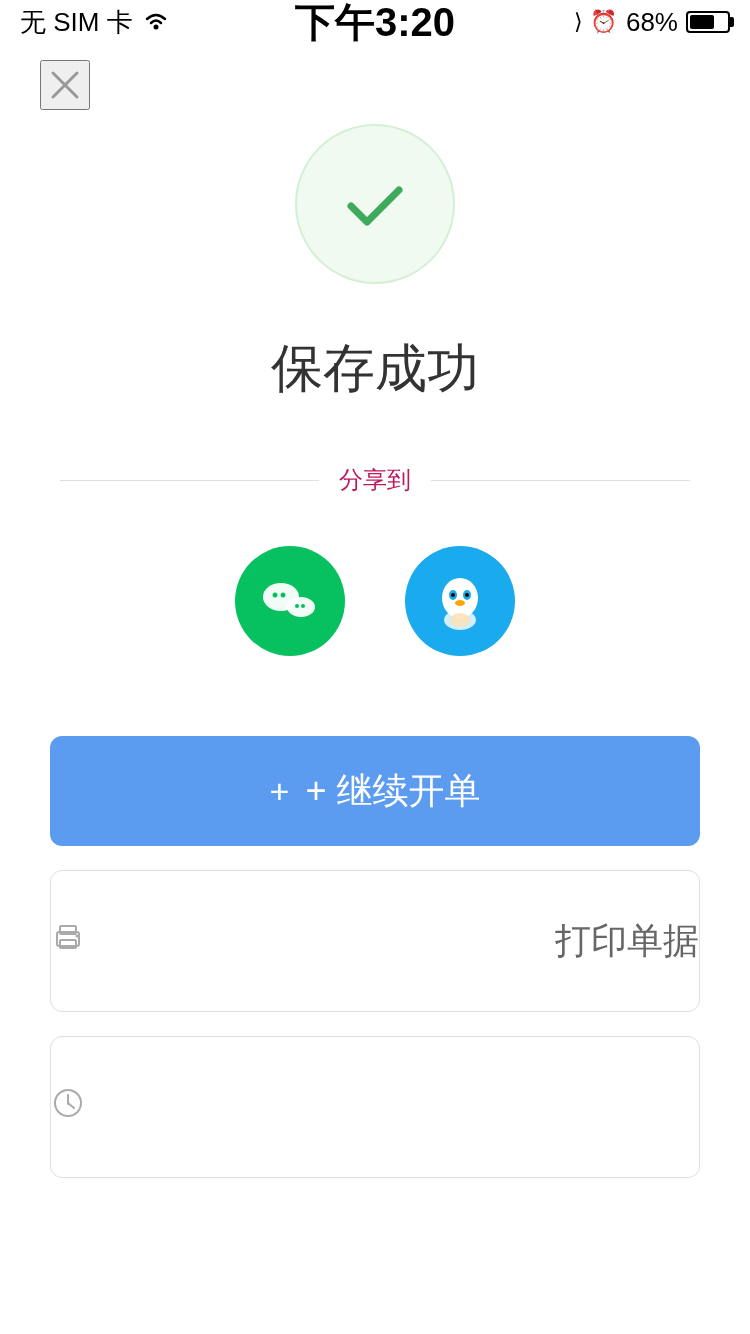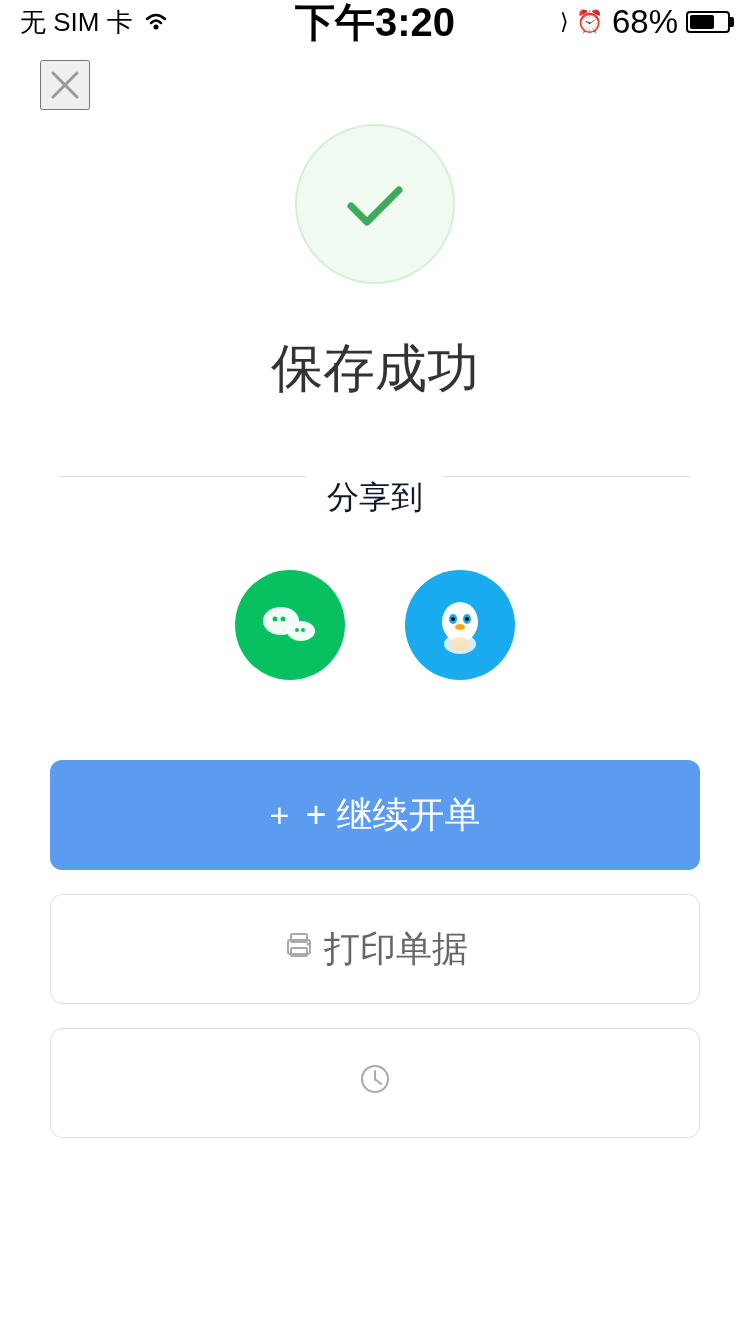--- a/index.html
+++ b/index.html
@@ -133,43 +133,42 @@
     .success-circle svg {
       width: 80px;
       height: 80px;
     }
 
     
     .success-title {
       font-size: 52px;
       font-weight: 400;
       color: #333333;
-      margin-bottom: 28px;
+      margin-bottom: 60px;
     }
 
     
     .share-divider {
       width: 100%;
       display: flex;
       align-items: center;
       padding: 0 60px;
       margin-bottom: 50px;
     }
 
     .divider-line {
       flex: 1;
       height: 1px;
       background: #e0e0e0;
     }
 
     .divider-text {
       padding: 0 20px;
-      font-size: 32px;
-      color: #0f172a;
-      margin-top: 44px;
+      font-size: 24px;
+      color: #be185d;
     }
 
     
     .share-icons {
       display: flex;
       gap: 60px;
       margin-bottom: 80px;
     }
 
     .share-icon {
@@ -209,30 +208,30 @@
       color: #ffffff;
       cursor: pointer;
       display: flex;
       align-items: center;
       justify-content: center;
       gap: 16px;
     }
 
     .btn-secondary {
       width: 100%;
-      height: 110px;
+      height: 142px;
       background: #ffffff;
       border: 1px solid #e0e0e0;
       border-radius: 12px;
       font-size: 36px;
       color: #666666;
       cursor: pointer;
       display: flex;
       align-items: center;
-      justify-content: center;
+      justify-content: space-between;
       gap: 8px;
     }
 
     .btn-icon {
       font-size: 34px;
     }
   </style>
 </head>
 <body>
 
@@ -251,21 +250,21 @@
   </div>
 
   <div class="status-center">下午3:20</div>
 
   <div class="status-right">
 
     <span style="font-size:22px;">⟩</span>
 
     <span style="font-size:22px;">⏰</span>
 
-    <span style="font-size:33px;">68%</span>
+    <span style="font-size:26px;">68%</span>
 
     <div class="battery-container">
       <div class="battery-box">
         <div class="battery-fill"></div>
       </div>
     </div>
   </div>
 </div>
 
 <button class="close-btn">

